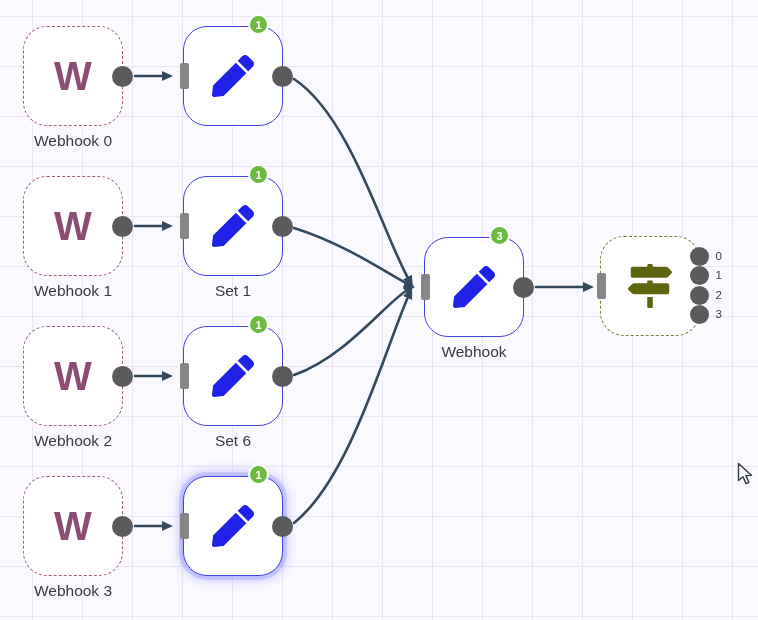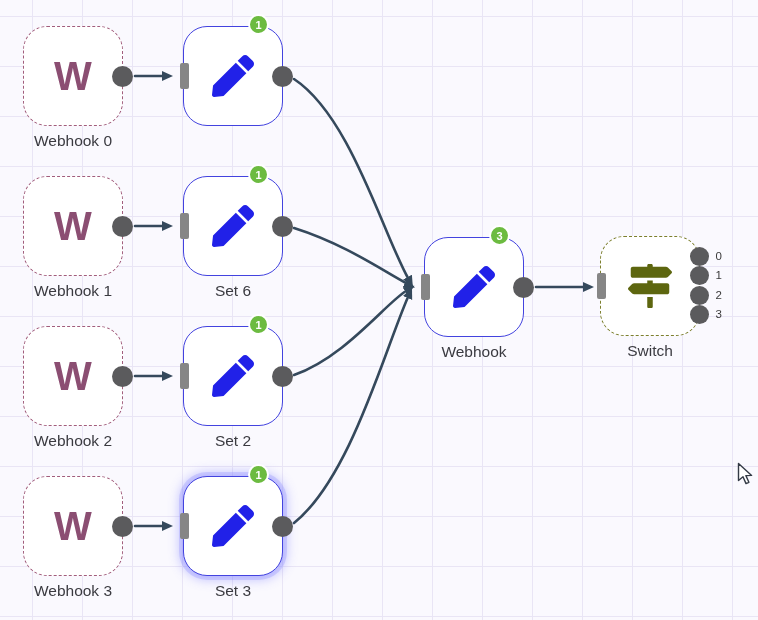--- a/index.html
+++ b/index.html
@@ -110,61 +110,60 @@
 
   <div class="node set" style="left:183px;top:176px">
     <span class="badge">1</span>
     <div class="icon-center">
       <svg width="42" height="42" viewBox="0 0 512 512">
           <path fill="#2121e8" d="M290.74 93.24l128.02 128.02-277.99 277.99-114.14 12.6C11.35 513.54-1.56 500.62.14 485.34l12.7-114.22 277.9-277.88zm207.2-19.06l-60.11-60.11c-18.75-18.75-49.16-18.75-67.91 0l-56.55 56.55 128.02 128.02 56.55-56.55c18.75-18.76 18.75-49.16 0-67.91z"></path>
         </svg>
     </div>
     <div class="stub"></div>
     <div class="dot out-mid"></div>
+    <div class="node-label">Set 1</div>
+  </div>
+
+  <div class="node webhook" style="left:23px;top:326px">
+    <div class="icon-center">
+      <span class="w-letter">W</span>
+    </div>
+    <div class="dot out-mid"></div>
+    <div class="node-label">Webhook 2</div>
+  </div>
+
+  <div class="node set" style="left:183px;top:326px">
+    <span class="badge">1</span>
+    <div class="icon-center">
+      <svg width="42" height="42" viewBox="0 0 512 512">
+          <path fill="#2121e8" d="M290.74 93.24l128.02 128.02-277.99 277.99-114.14 12.6C11.35 513.54-1.56 500.62.14 485.34l12.7-114.22 277.9-277.88zm207.2-19.06l-60.11-60.11c-18.75-18.75-49.16-18.75-67.91 0l-56.55 56.55 128.02 128.02 56.55-56.55c18.75-18.76 18.75-49.16 0-67.91z"></path>
+        </svg>
+    </div>
+    <div class="stub"></div>
+    <div class="dot out-mid"></div>
     <div class="node-label">Set 6</div>
   </div>
 
-  <div class="node webhook" style="left:23px;top:326px">
-    <div class="icon-center">
-      <span class="w-letter">W</span>
-    </div>
-    <div class="dot out-mid"></div>
-    <div class="node-label">Webhook 2</div>
-  </div>
-
-  <div class="node set" style="left:183px;top:326px">
-    <span class="badge">1</span>
-    <div class="icon-center">
-      <svg width="42" height="42" viewBox="0 0 512 512">
-          <path fill="#2121e8" d="M290.74 93.24l128.02 128.02-277.99 277.99-114.14 12.6C11.35 513.54-1.56 500.62.14 485.34l12.7-114.22 277.9-277.88zm207.2-19.06l-60.11-60.11c-18.75-18.75-49.16-18.75-67.91 0l-56.55 56.55 128.02 128.02 56.55-56.55c18.75-18.76 18.75-49.16 0-67.91z"></path>
-        </svg>
-    </div>
-    <div class="stub"></div>
-    <div class="dot out-mid"></div>
-    <div class="node-label">Set 2</div>
-  </div>
-
   <div class="node webhook" style="left:23px;top:476px">
     <div class="icon-center">
       <span class="w-letter">W</span>
     </div>
     <div class="dot out-mid"></div>
     <div class="node-label">Webhook 3</div>
   </div>
 
   <div class="node set selected" style="left:183px;top:476px">
     <span class="badge">1</span>
     <div class="icon-center">
       <svg width="42" height="42" viewBox="0 0 512 512">
           <path fill="#2121e8" d="M290.74 93.24l128.02 128.02-277.99 277.99-114.14 12.6C11.35 513.54-1.56 500.62.14 485.34l12.7-114.22 277.9-277.88zm207.2-19.06l-60.11-60.11c-18.75-18.75-49.16-18.75-67.91 0l-56.55 56.55 128.02 128.02 56.55-56.55c18.75-18.76 18.75-49.16 0-67.91z"></path>
         </svg>
     </div>
     <div class="stub"></div>
     <div class="dot out-mid"></div>
-    <div class="node-label">Set 3</div>
   </div>
 
   <div class="node set" style="left:424px;top:237px">
     <span class="badge">3</span>
     <div class="icon-center">
       <svg width="42" height="42" viewBox="0 0 512 512">
           <path fill="#2121e8" d="M290.74 93.24l128.02 128.02-277.99 277.99-114.14 12.6C11.35 513.54-1.56 500.62.14 485.34l12.7-114.22 277.9-277.88zm207.2-19.06l-60.11-60.11c-18.75-18.75-49.16-18.75-67.91 0l-56.55 56.55 128.02 128.02 56.55-56.55c18.75-18.76 18.75-49.16 0-67.91z"></path>
         </svg>
     </div>
     <div class="stub"></div>
@@ -188,20 +187,19 @@
       <span class="slabel">1</span>
     </div>
     <div class="switch-out" style="top:48.5px">
       <span class="sdot"></span>
       <span class="slabel">2</span>
     </div>
     <div class="switch-out" style="top:68px">
       <span class="sdot"></span>
       <span class="slabel">3</span>
     </div>
-    <div class="node-label">Switch</div>
   </div>
 
   <svg class="cursor" width="18" height="25" viewBox="0 0 18 25">
     <path d="M1.5 1.5 L1.5 18.5 L6 14.8 L9 21.6 L11.9 20.3 L8.9 13.6 L14.6 13.4 Z" fill="#ffffff" stroke="#333a45" stroke-width="1.4" stroke-linejoin="round"></path>
   </svg>
 
 </div>
 
 </body></html>

